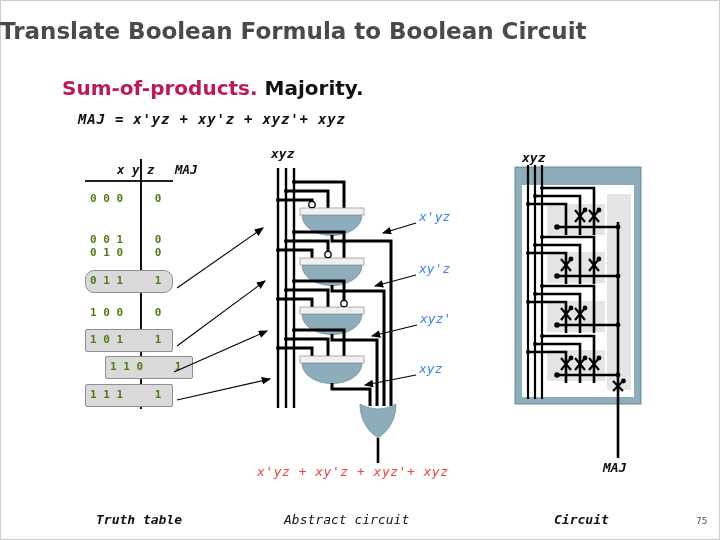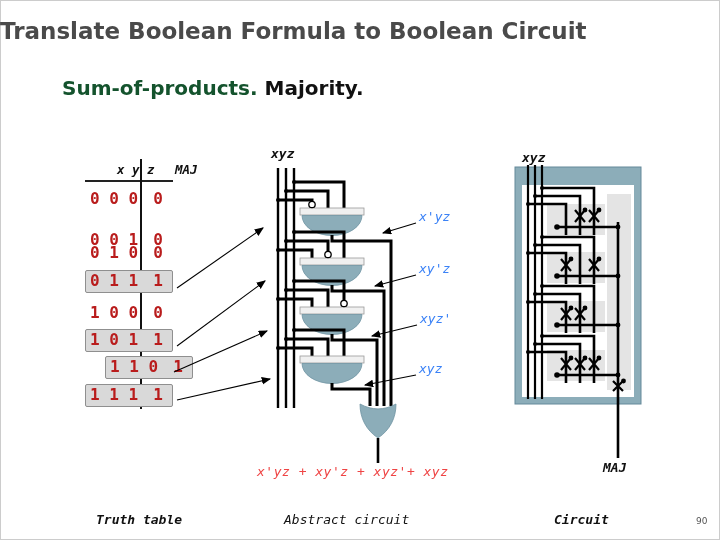--- a/index.html
+++ b/index.html
@@ -3,27 +3,27 @@
 <meta charset="utf-8">
 <style>
   html,body{margin:0;padding:0;}
   body{width:720px;height:540px;background:#ffffff;position:relative;overflow:hidden;
        font-family:"DejaVu Sans",sans-serif;}
   .slide{position:absolute;inset:0;outline:1px solid #cccccc;outline-offset:-1px;}
   .abs{position:absolute;}
   .mono{font-family:"DejaVu Sans Mono",monospace;}
   .title{top:18px;left:0;width:720px;font-size:23px;font-weight:700;color:#4a4a4a;}
   .subtitle{top:76px;left:62px;font-size:20px;font-weight:700;color:#111;}
-  .subtitle .lead{color:#14532d;}
+  .subtitle .lead{color:#be185d;}
   .formula{top:111px;left:78px;font-size:14px;font-weight:700;font-style:italic;letter-spacing:.8px;color:#111;}
   .tt-head{top:162px;font-size:12.5px;font-weight:700;font-style:italic;color:#111;margin-left:28px;}
   .tt-rule-h{top:180px;left:85px;width:88px;height:2px;background:#222;}
   .tt-rule-v{top:159px;left:140px;width:2px;height:250px;background:#111;}
   .tt-row{left:85px;width:86px;height:21px;border:1px solid transparent;border-radius:2px;
-          font-family:"DejaVu Sans Mono",monospace;font-size:16px;font-weight:700;color:#b91c1c;
+          font-family:"DejaVu Sans Mono",monospace;font-size:11px;font-weight:700;color:#4d7c0f;
           position:absolute;line-height:20px;}
   .tt-row.hl{background:#d9d9d9;border-color:#8f8f8f;}
   .tt-in{position:absolute;left:4px;}
   .tt-maj{position:absolute;left:62px;width:20px;text-align:center;}
   .wire-label{font-size:13px;font-style:italic;color:#3b82f6;}
   .sum-label{top:464px;left:257px;font-size:13px;font-style:italic;letter-spacing:.5px;color:#ef4444;}
   .caption{top:512px;font-size:13px;font-style:italic;color:#111;}
   .cap-bold{font-weight:700;}
   .frame-maj{top:169px;left:610px;width:27px;font-size:12px;font-style:italic;font-weight:700;color:#0d1b24;}
   .out-maj{top:460px;left:603px;font-size:13px;font-style:italic;font-weight:700;color:#111;}
@@ -35,39 +35,40 @@
 <body>
 
 <div class="slide">
 
   <div class="abs title">Translate Boolean Formula to Boolean Circuit</div>
 
   <div class="abs subtitle">
     <span class="lead">Sum-of-products.</span><span> Majority.</span>
   </div>
 
+  <div class="abs formula mono">MAJ = x'yz + xy'z + xyz'+ xyz</div>
 
   <div class="abs tt-head mono" style="left:89px;">x y z</div>
   <div class="abs tt-head mono" style="left:147px;">MAJ</div>
   <div class="abs tt-rule-h"></div>
   <div class="abs tt-rule-v"></div>
   <div id="truth-rows">
       <div class="tt-row" style="top: 188px;">
         <span class="tt-in">0 0 0</span>
         <span class="tt-maj">0</span>
       </div>
       <div class="tt-row" style="top: 229px;">
         <span class="tt-in">0 0 1</span>
         <span class="tt-maj">0</span>
       </div>
       <div class="tt-row" style="top: 242px;">
         <span class="tt-in">0 1 0</span>
         <span class="tt-maj">0</span>
       </div>
-      <div class="tt-row hl" style="top: 270px;">
+      <div class="tt-row hl" style="top: 270px; border-radius: 9px;">
         <span class="tt-in">0 1 1</span>
         <span class="tt-maj">1</span>
       </div>
       <div class="tt-row" style="top: 302px;">
         <span class="tt-in">1 0 0</span>
         <span class="tt-maj">0</span>
       </div>
       <div class="tt-row hl" style="top: 329px;">
         <span class="tt-in">1 0 1</span>
         <span class="tt-maj">1</span>
@@ -90,21 +91,21 @@
   <div class="abs sum-label mono">x'yz + xy'z + xyz'+ xyz</div>
 
   <div class="abs inputs-label mono" style="top:150px;left:522px;">xyz</div>
   <div class="abs frame-maj mono">MAJ</div>
   <div class="abs out-maj mono">MAJ</div>
 
   <div class="abs caption cap-bold mono" style="left:96px;">Truth table</div>
   <div class="abs caption mono" style="left:284px;">Abstract circuit</div>
   <div class="abs caption cap-bold mono" style="left:554px;">Circuit</div>
 
-  <div class="abs page-num">90</div>
+  <div class="abs page-num">75</div>
 
   <svg width="720" height="540" viewBox="0 0 720 540">
     <defs>
       <marker id="ah" markerWidth="9" markerHeight="8" refX="7.5" refY="3.5" orient="auto">
         <path d="M0,0 L8.5,3.5 L0,7 Z" fill="#000"></path>
       </marker>
     </defs>
 
     <g stroke="#000" stroke-width="1.1" fill="none">
       <path d="M177,288 L263,228" marker-end="url(#ah)"></path>

